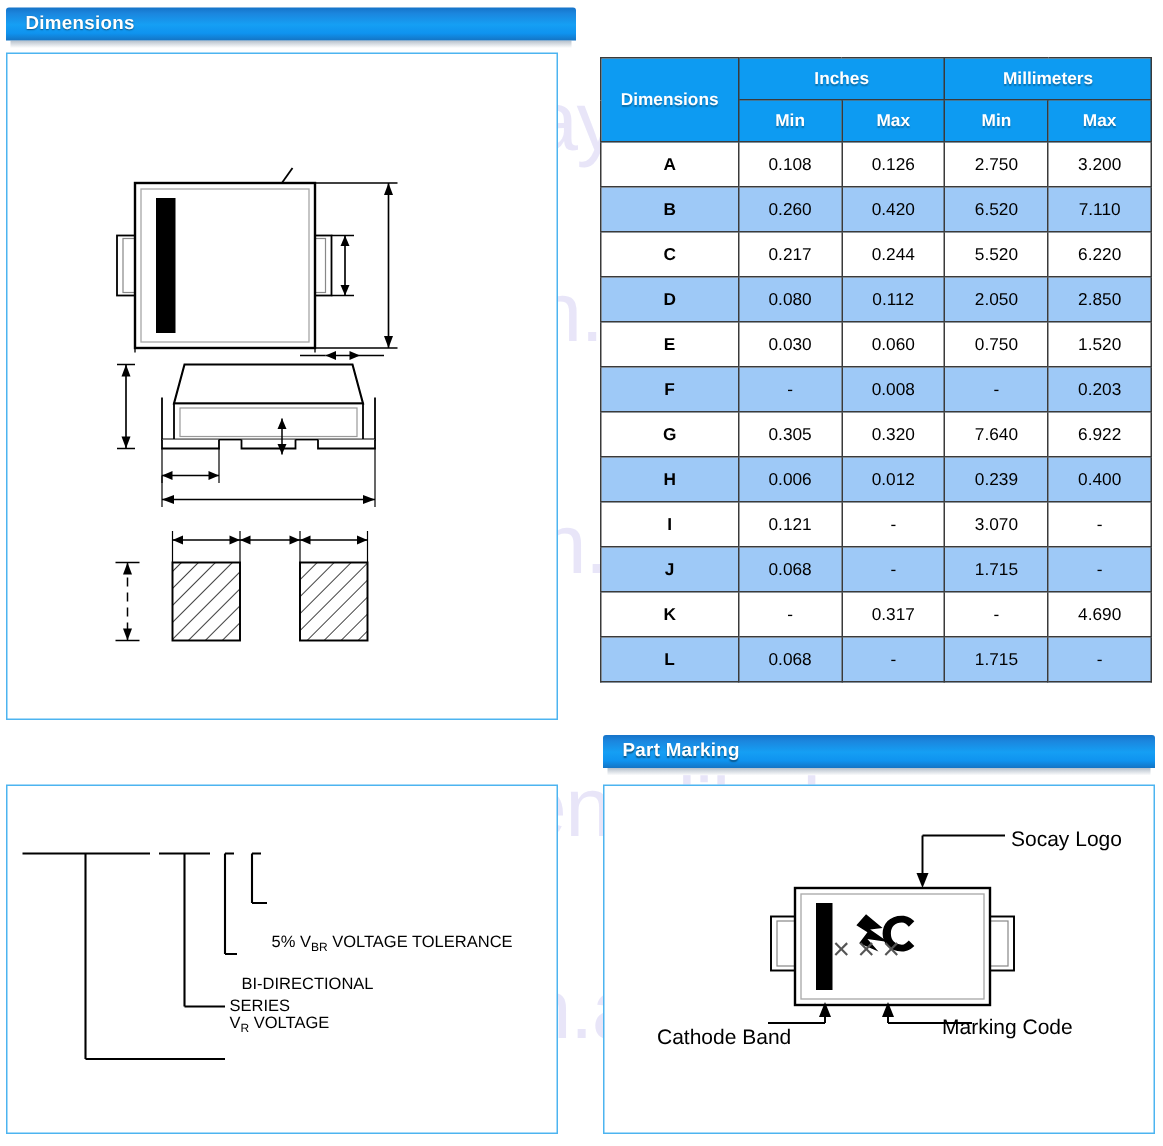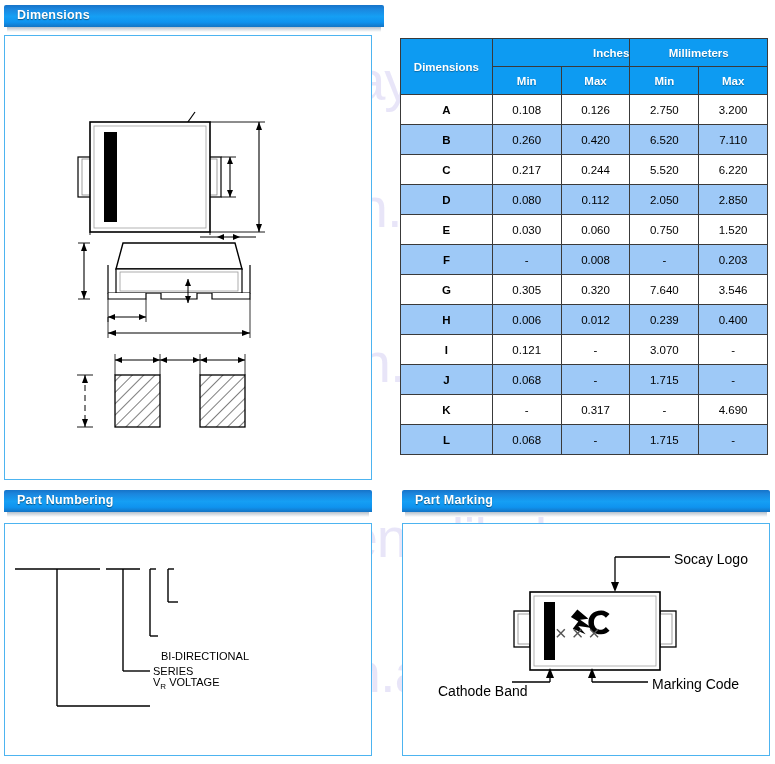--- a/index.html
+++ b/index.html
@@ -273,21 +273,21 @@
   </svg>
   <div class="dl" style="left:133px; top:353px;">J</div>
   <div class="dl" style="left:176px; top:353px;">K</div>
   <div class="dl" style="left:219px; top:353px;">L</div>
   <div class="dl" style="left:78px; top:396px;">I</div>
 
   <table class="dimtable" style="left:400px; top:38px; width:368px;">
     <thead>
       <tr>
         <th rowspan="2" style="width:92px; height:56px;">Dimensions</th>
-        <th colspan="2" style="height:28px;text-align:right;">Inches</th>
+        <th colspan="2" style="height:28px;">Inches</th>
         <th colspan="2">Millimeters</th>
       </tr>
       <tr>
         <th style="width:69px; height:28px;">Min</th>
         <th style="width:69px;">Max</th>
         <th style="width:69px;">Min</th>
         <th style="width:69px;">Max</th>
       </tr>
     </thead>
     <tbody>
@@ -331,21 +331,21 @@
         <td>-</td>
         <td>0.008</td>
         <td>-</td>
         <td>0.203</td>
       </tr>
       <tr class="plain">
         <td class="lbl" style="height:30px;">G</td>
         <td>0.305</td>
         <td>0.320</td>
         <td>7.640</td>
-        <td>3.546</td>
+        <td>6.922</td>
       </tr>
       <tr class="alt">
         <td class="lbl" style="height:30px;">H</td>
         <td>0.006</td>
         <td>0.012</td>
         <td>0.239</td>
         <td>0.400</td>
       </tr>
       <tr class="plain">
         <td class="lbl" style="height:30px;">I</td>
@@ -371,24 +371,20 @@
       <tr class="alt">
         <td class="lbl" style="height:30px;">L</td>
         <td>0.068</td>
         <td>-</td>
         <td>1.715</td>
         <td>-</td>
       </tr>
     </tbody>
   </table>
 
-  <div class="sec-head" style="left:4px; top:490px; width:368px;">
-    <span>Part Numbering</span>
-    <div class="shadow"></div>
-  </div>
 
   <div class="panel" style="left:4px; top:523px; width:368px; height:233px;"></div>
 
 
   <svg class="draw" style="left:10px; top:566px;" width="360" height="155" viewBox="0 0 360 155">
 
     <line x1="5" y1="3" x2="90" y2="3" stroke="#000" stroke-width="1.4"></line>
     <line x1="47" y1="3" x2="47" y2="140" stroke="#000" stroke-width="1.4"></line>
     <line x1="47" y1="140" x2="140" y2="140" stroke="#000" stroke-width="1.4"></line>
 
@@ -399,20 +395,23 @@
     <line x1="140" y1="3" x2="140" y2="70" stroke="#000" stroke-width="1.4"></line>
     <line x1="140" y1="70" x2="140" y2="70" stroke="#000" stroke-width="1.4"></line>
     <line x1="140" y1="3" x2="146" y2="3" stroke="#000" stroke-width="1.4"></line>
     <line x1="140" y1="70" x2="148" y2="70" stroke="#000" stroke-width="1.4"></line>
 
     <line x1="158" y1="3" x2="164" y2="3" stroke="#000" stroke-width="1.4"></line>
     <line x1="158" y1="3" x2="158" y2="36" stroke="#000" stroke-width="1.4"></line>
     <line x1="158" y1="36" x2="168" y2="36" stroke="#000" stroke-width="1.4"></line>
   </svg>
 
+  <div class="pn-lbl" style="left:181px; top:622px;">
+    <span>5% V</span><sub>BR</sub><span> VOLTAGE TOLERANCE</span>
+  </div>
 
   <div class="pn-lbl" style="left:161px; top:650px;">BI-DIRECTIONAL</div>
 
   <div class="pn-lbl" style="left:153px; top:676px;">
     <span>V</span><sub>R</sub><span> VOLTAGE</span>
   </div>
 
   <div class="pn-lbl" style="left:153px; top:665px;">SERIES</div>
 
   <div class="sec-head" style="left:402px; top:490px; width:368px;">
@@ -452,15 +451,15 @@
       <path d="M 34 7 C 25 7 20 13 20 20 C 20 27 25 33 34 33 C 38 33 41 31 43 29
                L 39 25 C 37 27 36 28 34 28 C 29 28 26 25 26 20 C 26 15 29 12 34 12
                C 36 12 37 13 39 15 L 43 11 C 41 9 38 7 34 7 Z" fill="#000"></path>
     </g>
   </svg>
 
   <div class="mk-xxx" style="left:555px; top:622px;">×××</div>
 
   <div class="mk-lbl" style="left:674px; top:551px;">Socay Logo</div>
   <div class="mk-lbl" style="left:438px; top:683px;">Cathode Band</div>
-  <div class="mk-lbl" style="left:652px; top:676px;">Marking Code</div>
+  <div class="mk-lbl" style="left:628px; top:676px;">Marking Code</div>
 
 </div>
 
 </body></html>

